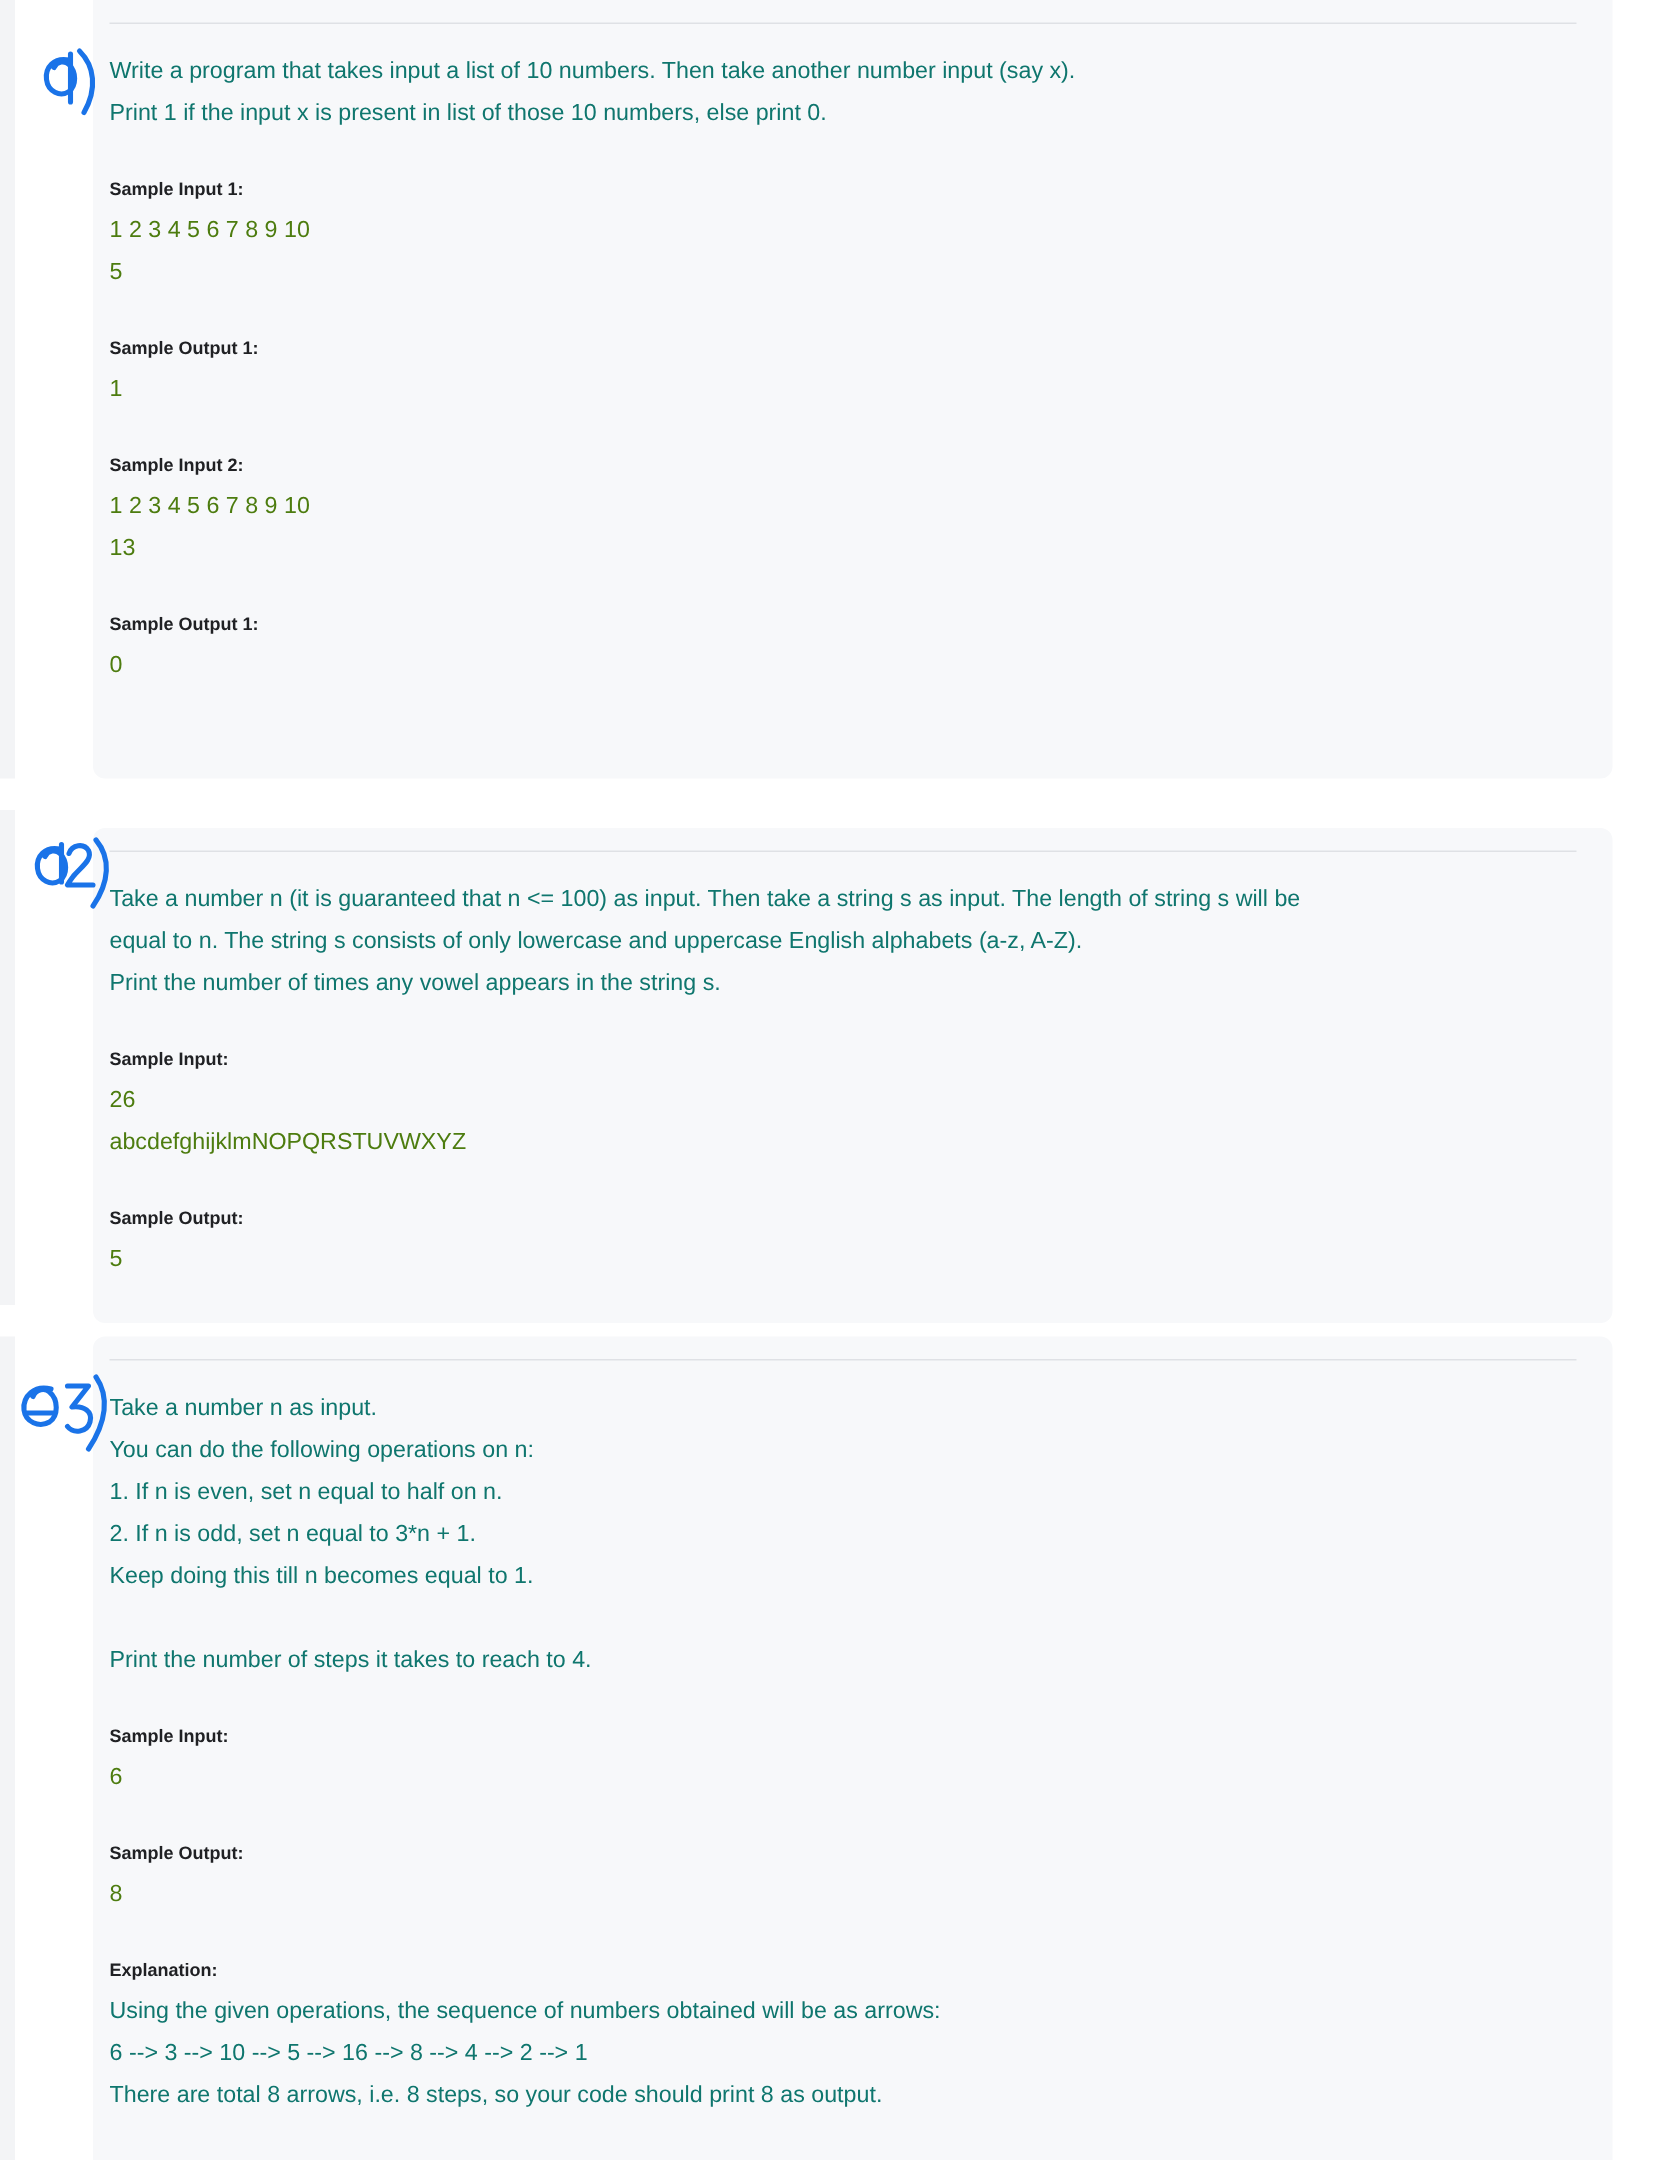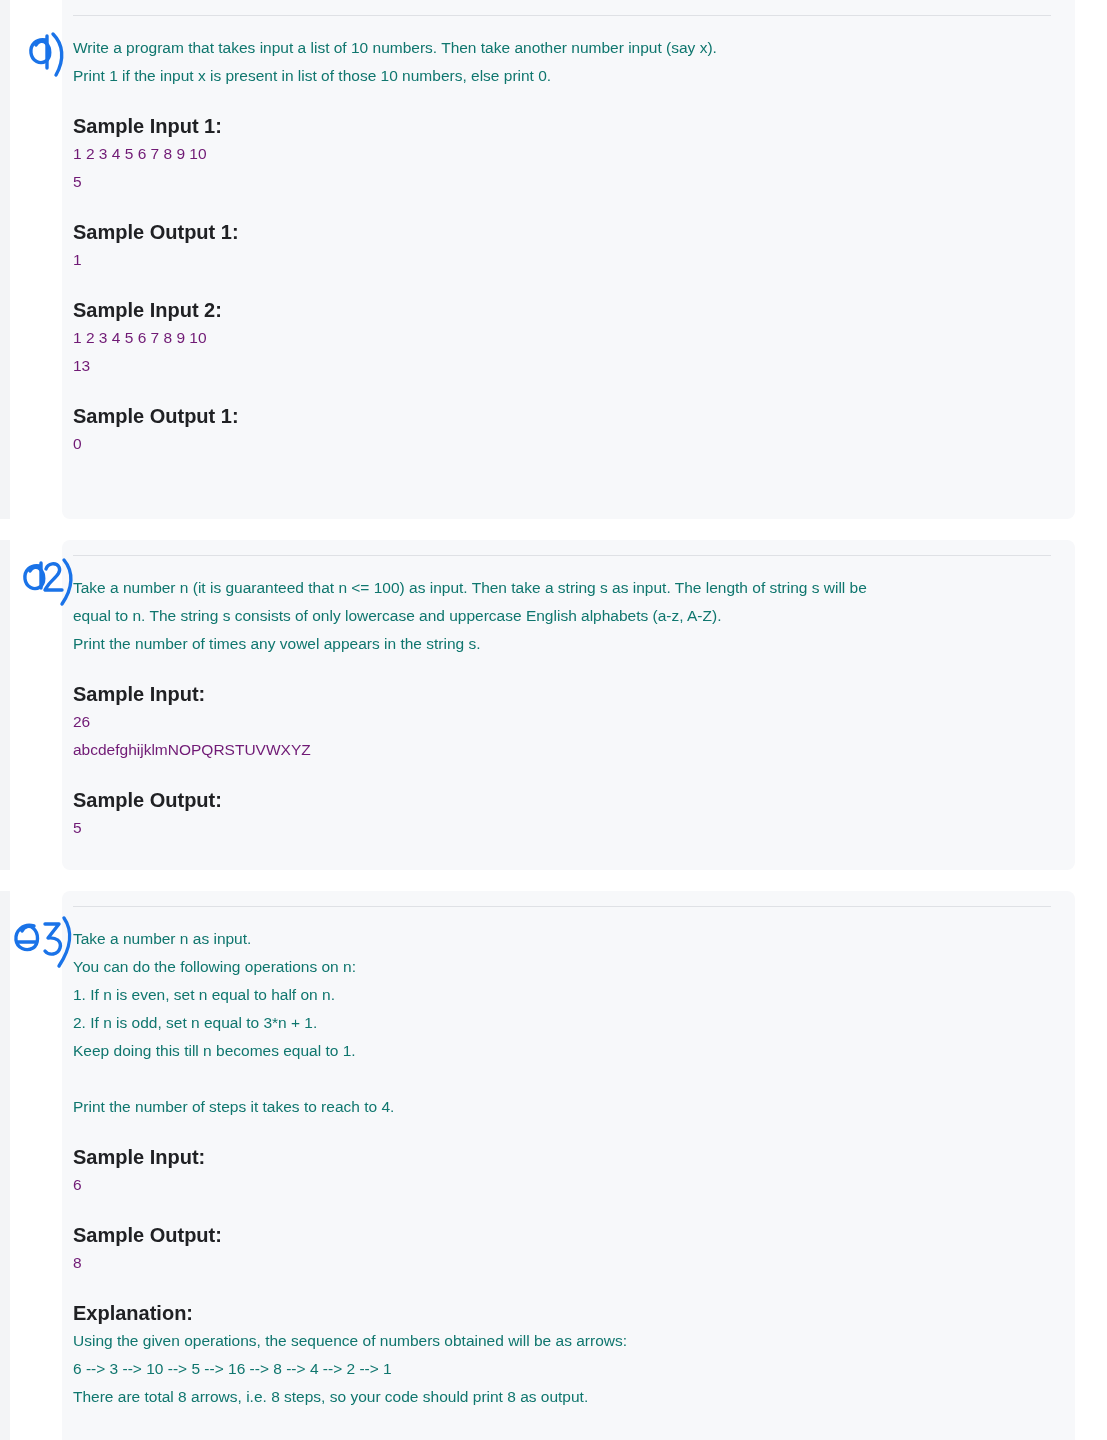--- a/index.html
+++ b/index.html
@@ -37,21 +37,21 @@
   
   .card {
     position: absolute;
     left: 62px;
     width: 1013px;
     background: #f7f8fa;
     border-radius: 8px;
     padding: 0;
   }
   .card.c1 { top: 0;    height: 519px; border-radius: 0 0 8px 8px; }
-  .card.c2 { top: 540px; height: 330px; }
+  .card.c2 { top: 552px; height: 330px; }
   .card.c3 { top: 891px; height: 560px; }
 
   .card-divider {
     height: 1px;
     background: #dfe1e5;
     margin: 15px 24px 0 11px;
   }
 
   .card-body {
     padding: 18px 24px 0 11px;
@@ -59,24 +59,24 @@
 
   
   .prompt-line,
   .value-line,
   .plain-line {
     font-size: 15.5px;
     line-height: 28px;
     color: #0f766e;
     white-space: pre-wrap;
   }
-  .value-line { color: #701a75; }
+  .value-line { color: #4d7c0f; }
 
   .label {
-    font-size: 20px;
+    font-size: 12px;
     line-height: 28px;
     font-weight: bold;
     color: #202124;
   }
 
   .block {
     margin-top: 22px;
   }
   .spacer { height: 28px; }
 

